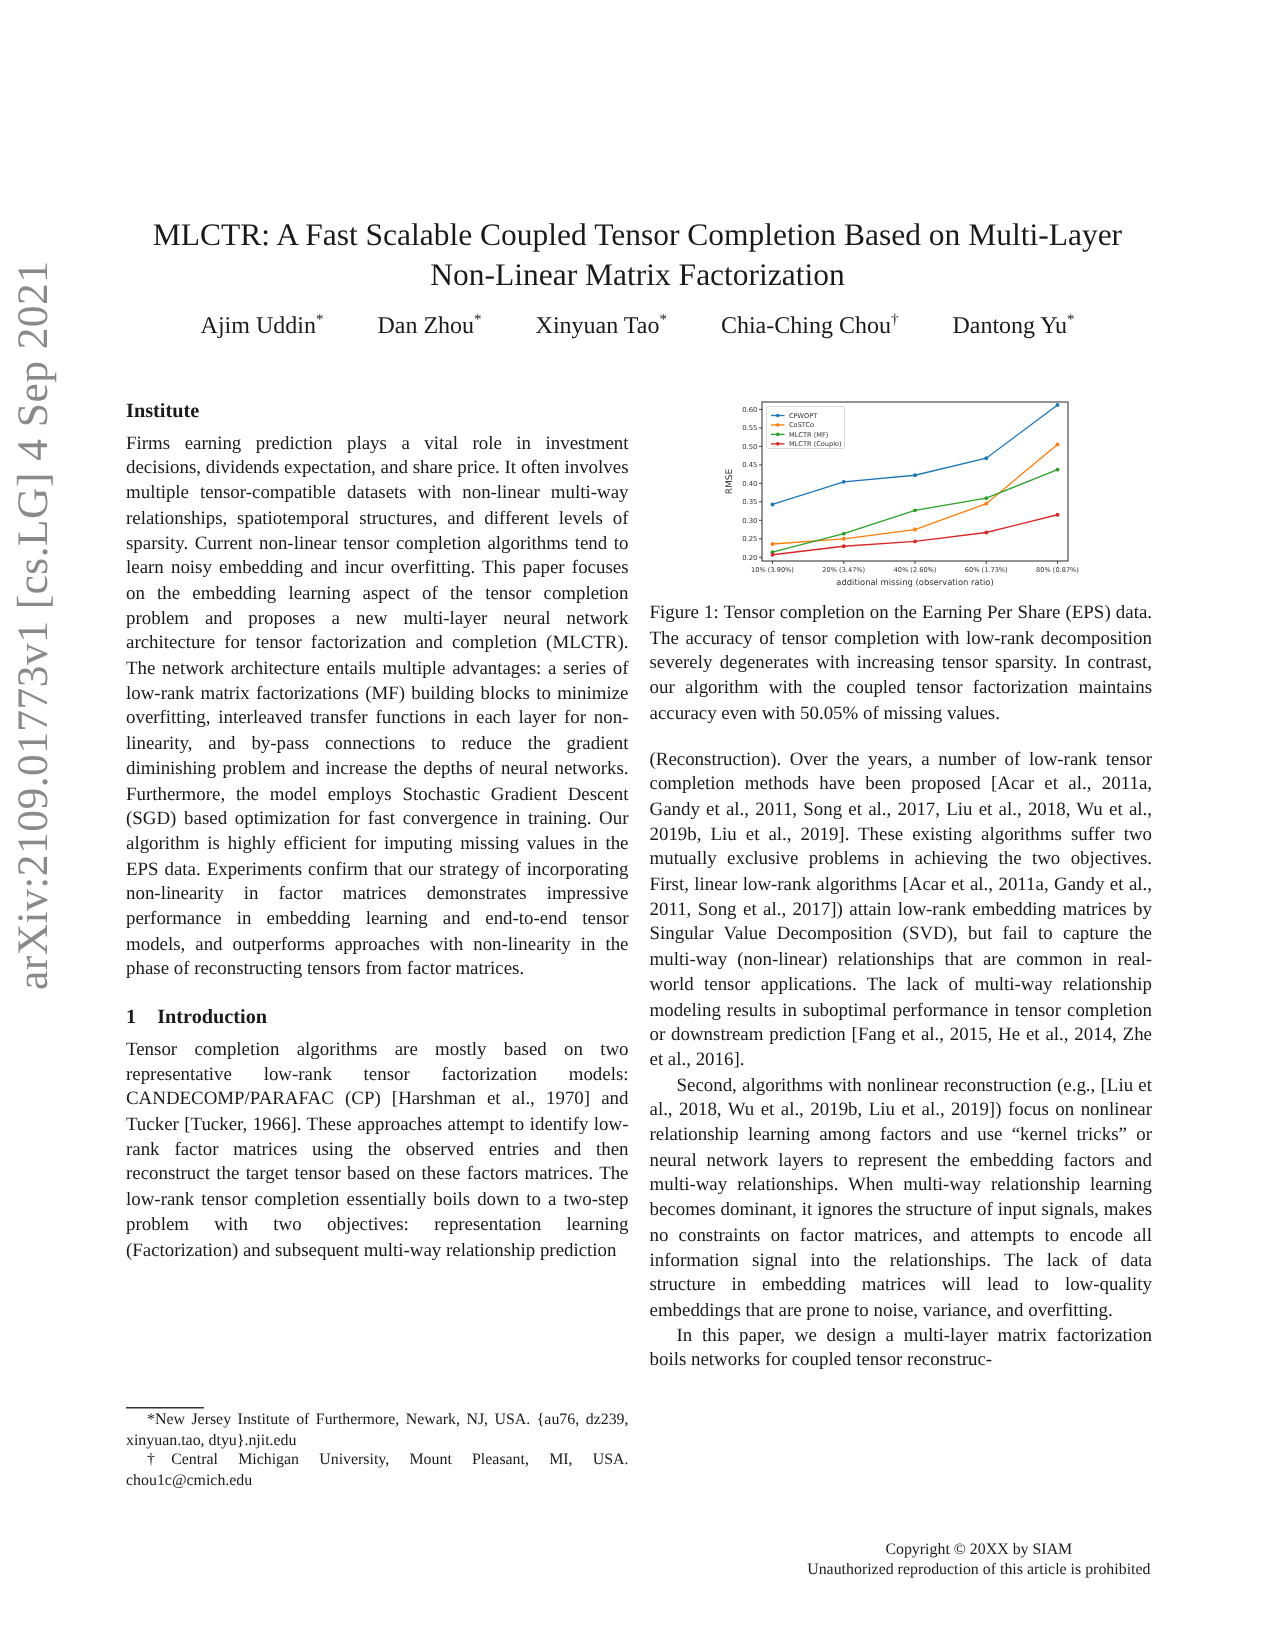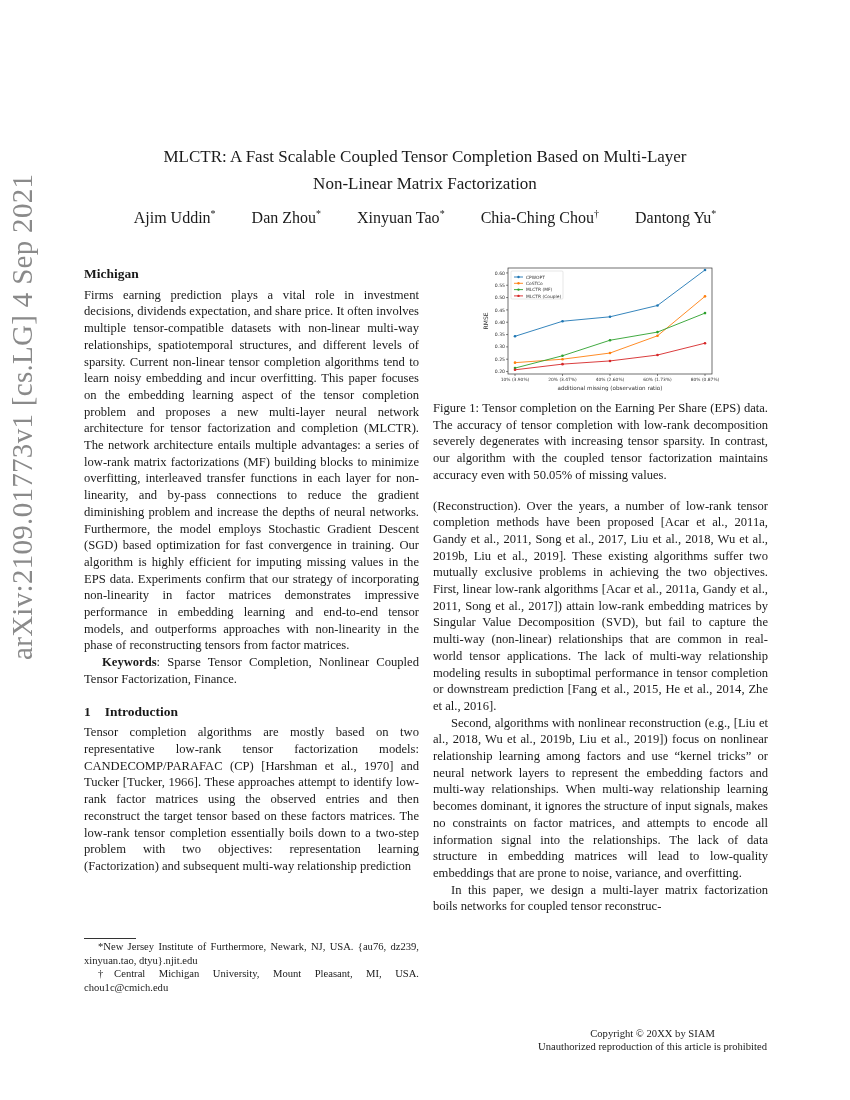--- a/index.html
+++ b/index.html
@@ -4,21 +4,21 @@
 <style>
   html, body { margin:0; padding:0; background:#ffffff; }
   body { width:850px; height:1100px; position:relative; overflow:hidden;
          font-family:"DejaVu Serif","Liberation Serif",serif; color:#1a1a1a; }
   .page { position:absolute; left:0; top:0; width:850px; height:1100px; background:#fff; }
 
   .arxiv-stamp { position:absolute; left:6px; top:660px; transform-origin:0 0; transform:rotate(-90deg);
                  font-family:"Liberation Serif",serif; font-size:29px; color:#8a8a8a; white-space:nowrap; letter-spacing:0.3px; }
 
   .title { position:absolute; left:80px; top:143px; width:690px; text-align:center;
-           font-family:"Liberation Serif",serif; font-size:17px; line-height:27px; color:#1a1a1a; }
+           font-family:"Liberation Serif",serif; font-size:21px; line-height:27px; color:#1a1a1a; }
   .authors { position:absolute; left:80px; top:208px; width:690px; display:flex; justify-content:center; gap:36px;
              font-family:"Liberation Serif",serif; font-size:16px; }
   .authors span sup { font-size:10px; }
 
   .col { position:absolute; font-family:"Liberation Serif",serif; font-size:12.6px; line-height:16.7px; text-align:justify; }
   .col-left { left:84px; top:266px; width:335px; }
   .col-right { left:433px; top:400px; width:335px; }
 
   .heading { font-weight:bold; font-size:13.5px; margin:0 0 4px 0; }
   .heading .num { margin-right:14px; }
@@ -52,23 +52,22 @@
 
   <div class="authors">
     <span><span>Ajim Uddin</span><sup>*</sup></span>
     <span><span>Dan Zhou</span><sup>*</sup></span>
     <span><span>Xinyuan Tao</span><sup>*</sup></span>
     <span><span>Chia-Ching Chou</span><sup>†</sup></span>
     <span><span>Dantong Yu</span><sup>*</sup></span>
   </div>
 
   <div class="col col-left">
-    <div class="heading">Michigan</div>
+    <div class="heading">Institute</div>
     <p>Firms earning prediction plays a vital role in investment decisions, dividends expectation, and share price. It often involves multiple tensor-compatible datasets with non-linear multi-way relationships, spatiotemporal structures, and different levels of sparsity. Current non-linear tensor completion algorithms tend to learn noisy embedding and incur overfitting. This paper focuses on the embedding learning aspect of the tensor completion problem and proposes a new multi-layer neural network architecture for tensor factorization and completion (MLCTR). The network architecture entails multiple advantages: a series of low-rank matrix factorizations (MF) building blocks to minimize overfitting, interleaved transfer functions in each layer for non-linearity, and by-pass connections to reduce the gradient diminishing problem and increase the depths of neural networks. Furthermore, the model employs Stochastic Gradient Descent (SGD) based optimization for fast convergence in training. Our algorithm is highly efficient for imputing missing values in the EPS data. Experiments confirm that our strategy of incorporating non-linearity in factor matrices demonstrates impressive performance in embedding learning and end-to-end tensor models, and outperforms approaches with non-linearity in the phase of reconstructing tensors from factor matrices.</p>
-    <p class="indent kw"><b>Keywords</b><span>: Sparse Tensor Completion, Nonlinear Coupled Tensor Factorization, Finance.</span></p>
 
     <div class="heading sec"><span class="num">1</span><span>Introduction</span></div>
     <p>Tensor completion algorithms are mostly based on two representative low-rank tensor factorization models: CANDECOMP/PARAFAC (CP) [Harshman et al., 1970] and Tucker [Tucker, 1966]. These approaches attempt to identify low-rank factor matrices using the observed entries and then reconstruct the target tensor based on these factors matrices. The low-rank tensor completion essentially boils down to a two-step problem with two objectives: representation learning (Factorization) and subsequent multi-way relationship prediction</p>
   </div>
 
   <div class="footnotes">
     <div class="rule"></div>
     <p>*New Jersey Institute of Furthermore, Newark, NJ, USA. {au76, dz239, xinyuan.tao, dtyu}.njit.edu</p>
     <p>†Central Michigan University, Mount Pleasant, MI, USA. chou1c@cmich.edu</p>
   </div>

